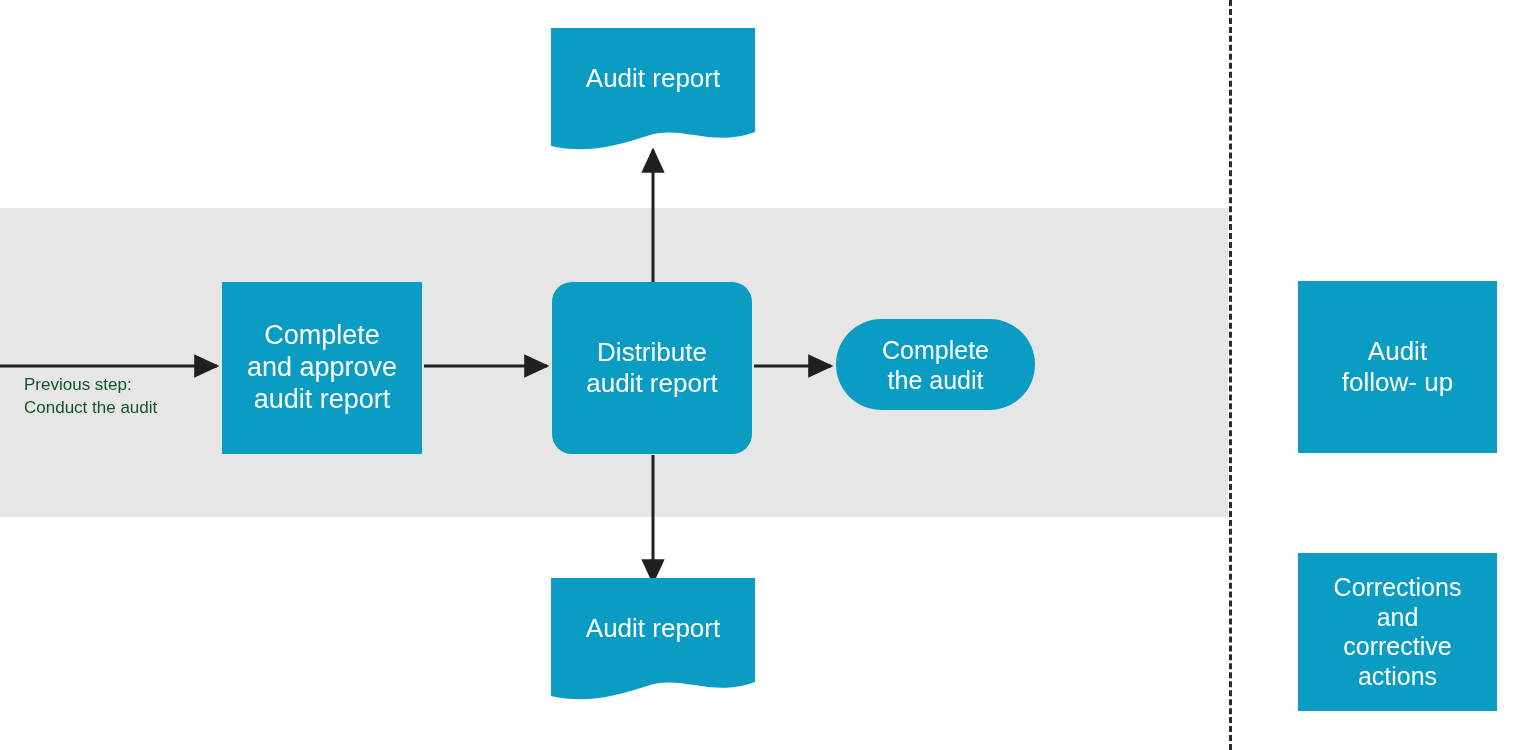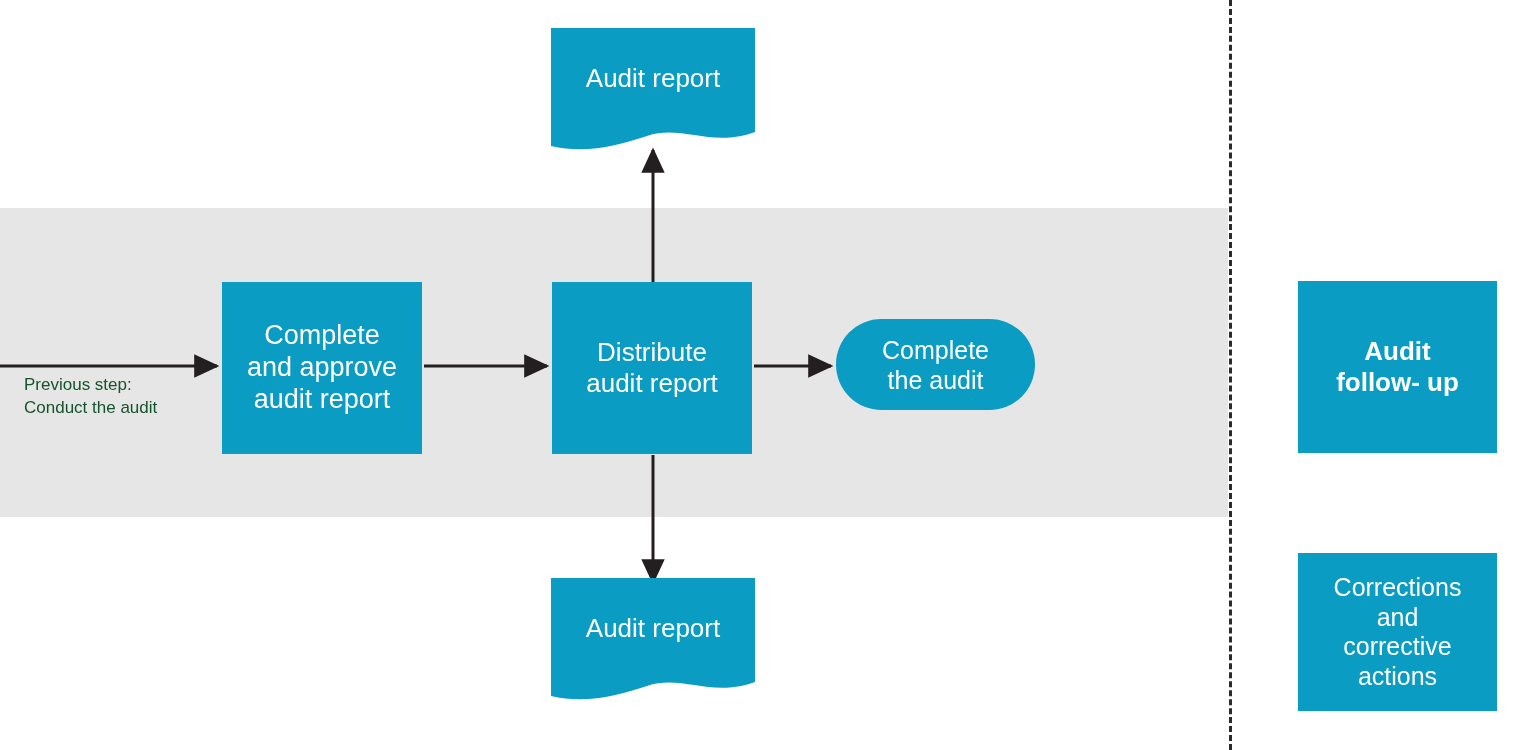--- a/index.html
+++ b/index.html
@@ -55,20 +55,21 @@
     width: 200px;
     height: 172px;
     font-size: 27px;
   }
   .box-distribute {
     left: 552px;
     top: 282px;
     width: 200px;
     height: 172px;
     font-size: 26px;
+    border-radius: 20px;
   }
   .pill-complete-audit {
     position: absolute;
     left: 836px;
     top: 319px;
     width: 199px;
     height: 91px;
     background: #0b9cc4;
     color: #ffffff;
     border-radius: 46px;
@@ -80,21 +81,20 @@
     font-size: 25px;
     white-space: pre-line;
     box-sizing: border-box;
   }
   .box-audit-followup {
     left: 1298px;
     top: 281px;
     width: 199px;
     height: 172px;
     font-size: 26px;
-    font-weight: bold;
   }
   .box-corrections {
     left: 1298px;
     top: 553px;
     width: 199px;
     height: 158px;
     font-size: 25px;
   }
   
   .doc {

